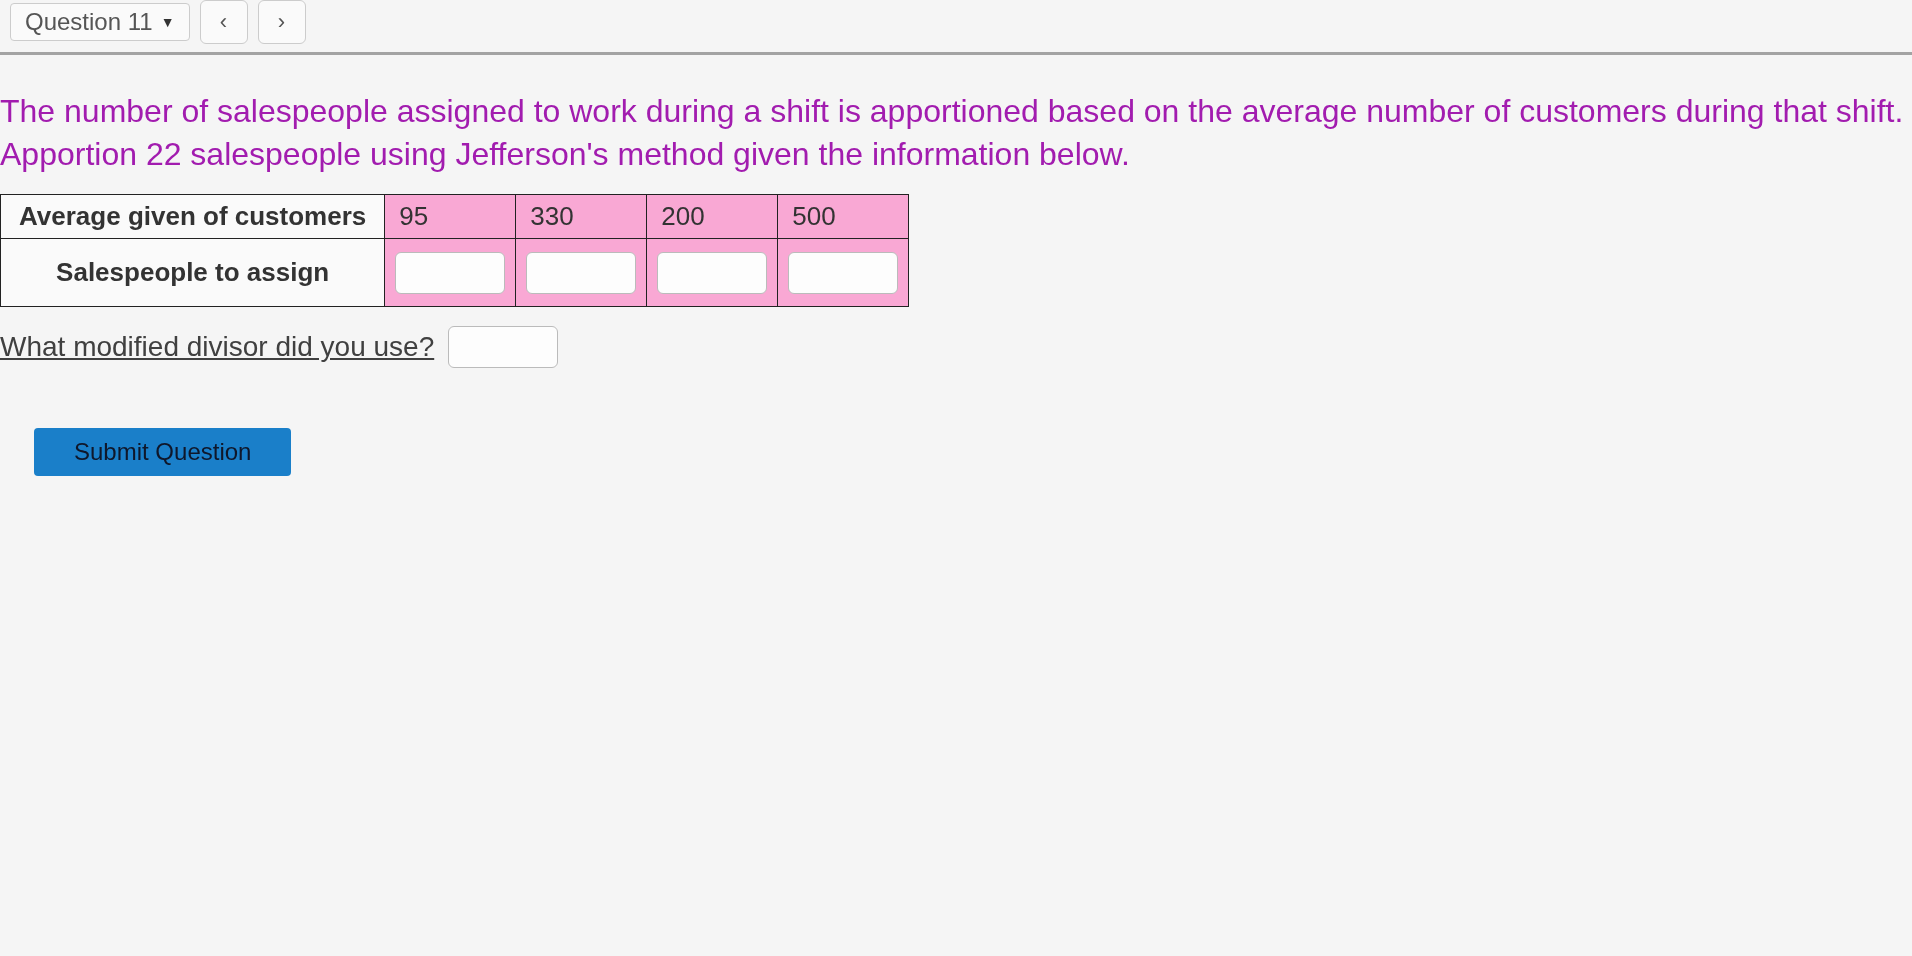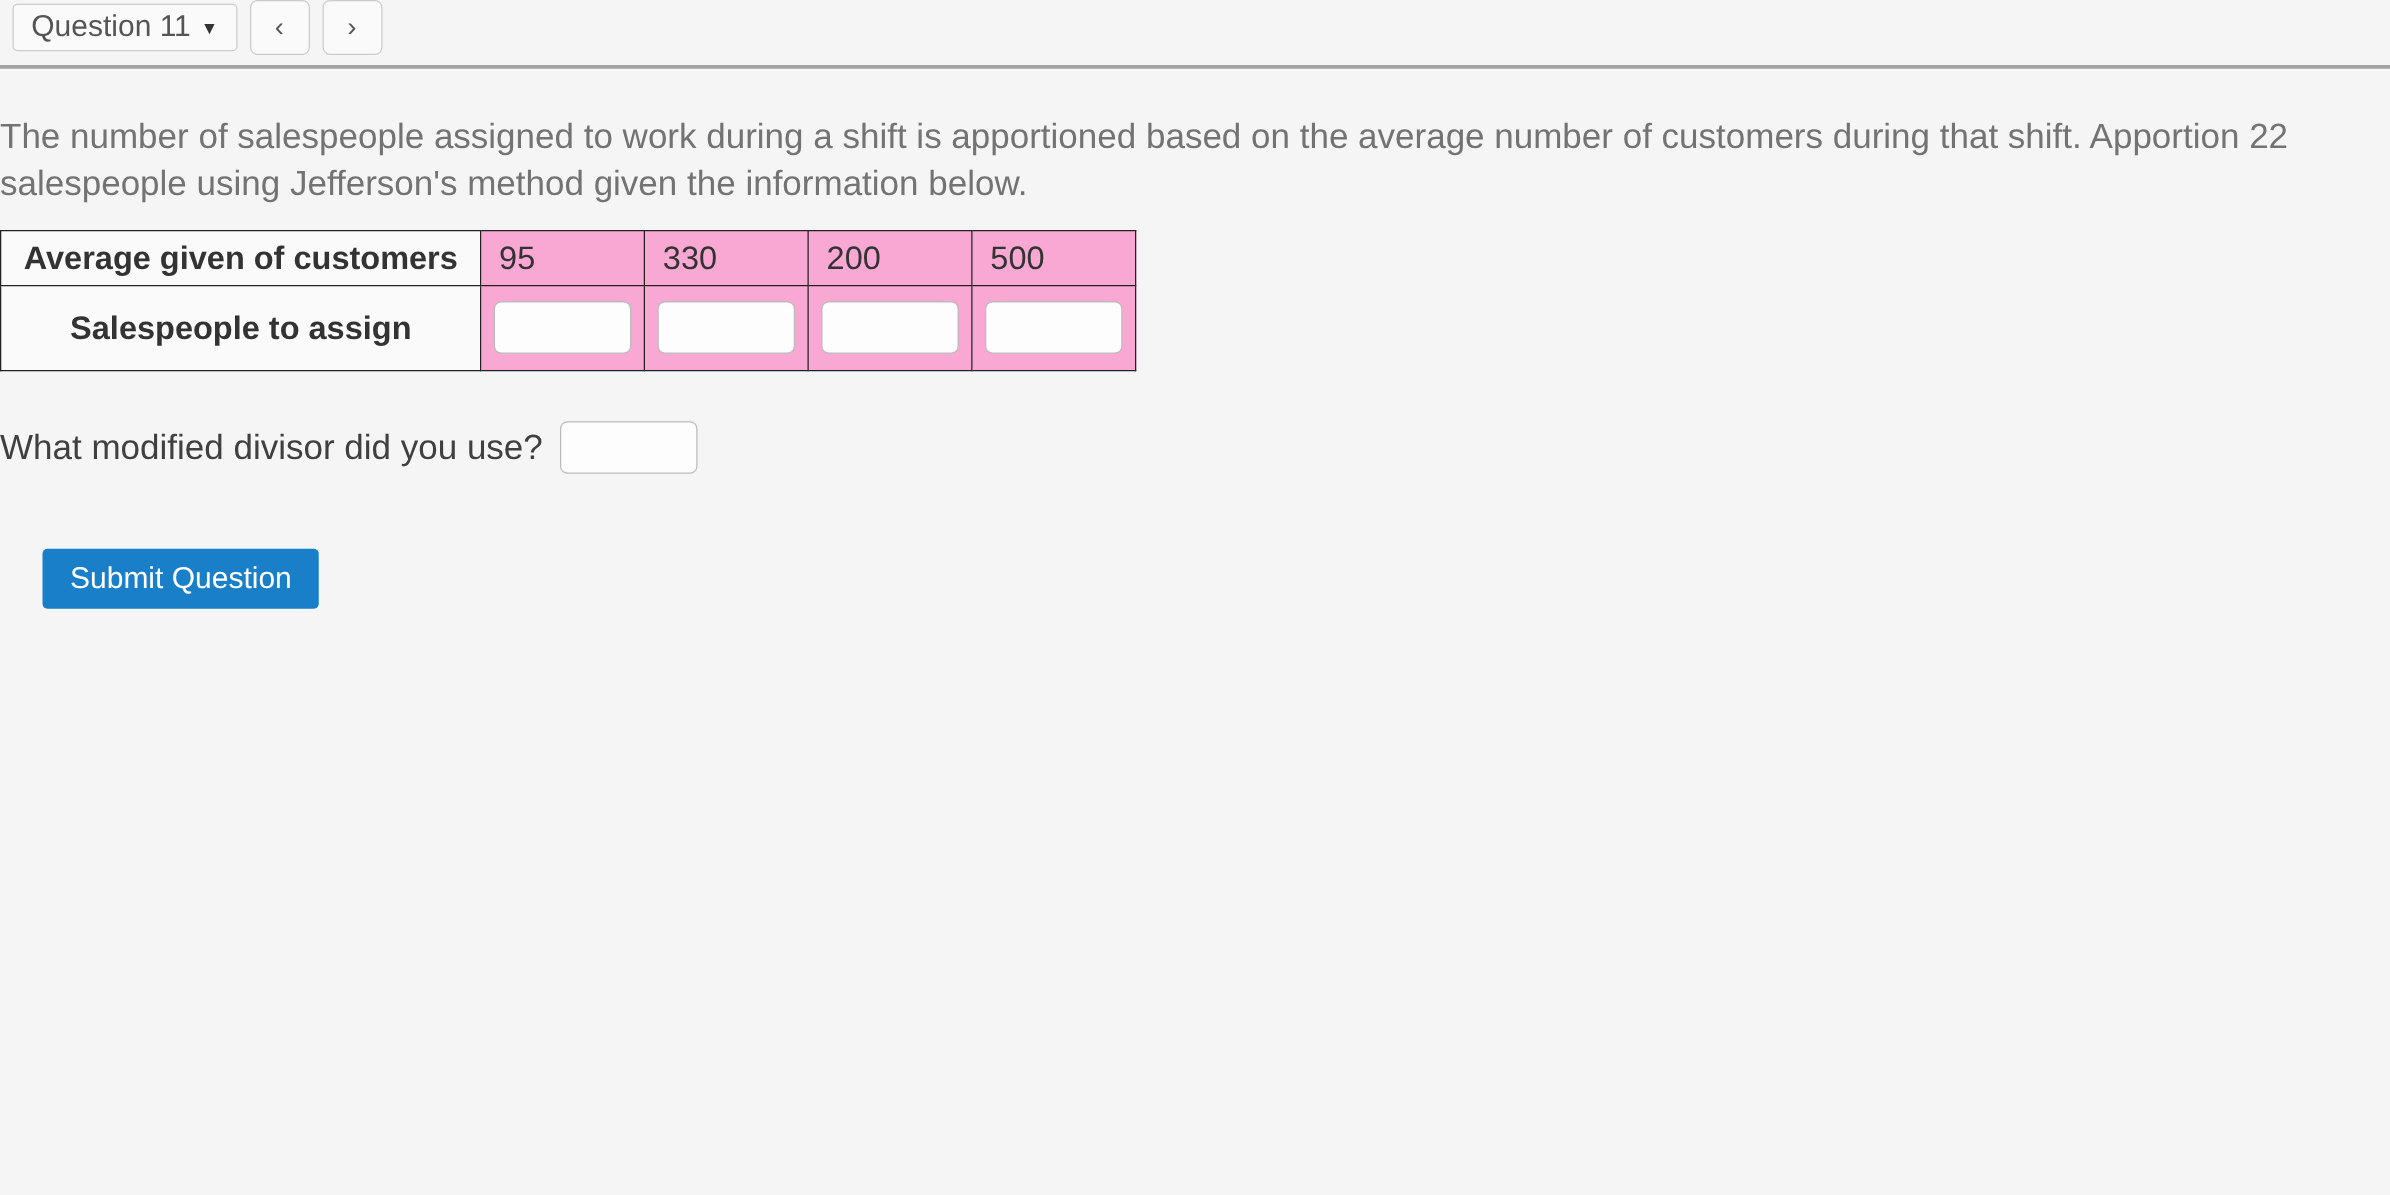--- a/index.html
+++ b/index.html
@@ -46,22 +46,22 @@
       align-items: center;
       justify-content: center;
       font-size: 22px;
       color: #555;
       cursor: pointer;
     }
     .content {
       padding: 35px 0 0 0;
     }
     .problem-text {
-      font-size: 28px;
-      color: #737373;
+      font-size: 32px;
+      color: #a21caf;
       line-height: 1.35;
       margin-bottom: 18px;
     }
     table.data-table {
       border-collapse: collapse;
       font-size: 26px;
     }
     table.data-table td, table.data-table th {
       border: 1.5px solid #222;
       padding: 6px 14px;
@@ -88,35 +88,36 @@
     .answer-input {
       width: 110px;
       height: 42px;
       border: 1px solid #bbb;
       border-radius: 6px;
       font-size: 22px;
       padding: 4px 8px;
       background: #fdfdfd;
     }
     .divisor-row {
-      margin-top: 40px;
+      margin-top: 19px;
       display: flex;
       align-items: center;
       gap: 14px;
       font-size: 28px;
       color: #404040;
+      text-decoration: underline;
     }
     .submit-btn {
       margin-top: 60px;
       margin-left: 34px;
       background: #1a7fc9;
-      color: #ffffff;
+      color: #0f172a;
       border: none;
       border-radius: 4px;
-      padding: 10px 22px;
+      padding: 10px 40px;
       font-size: 24px;
       cursor: pointer;
     }
   </style>
 </head>
 <body>
 
 <div class="header">
   <div class="question-dropdown">
     <span>Question 11</span>

